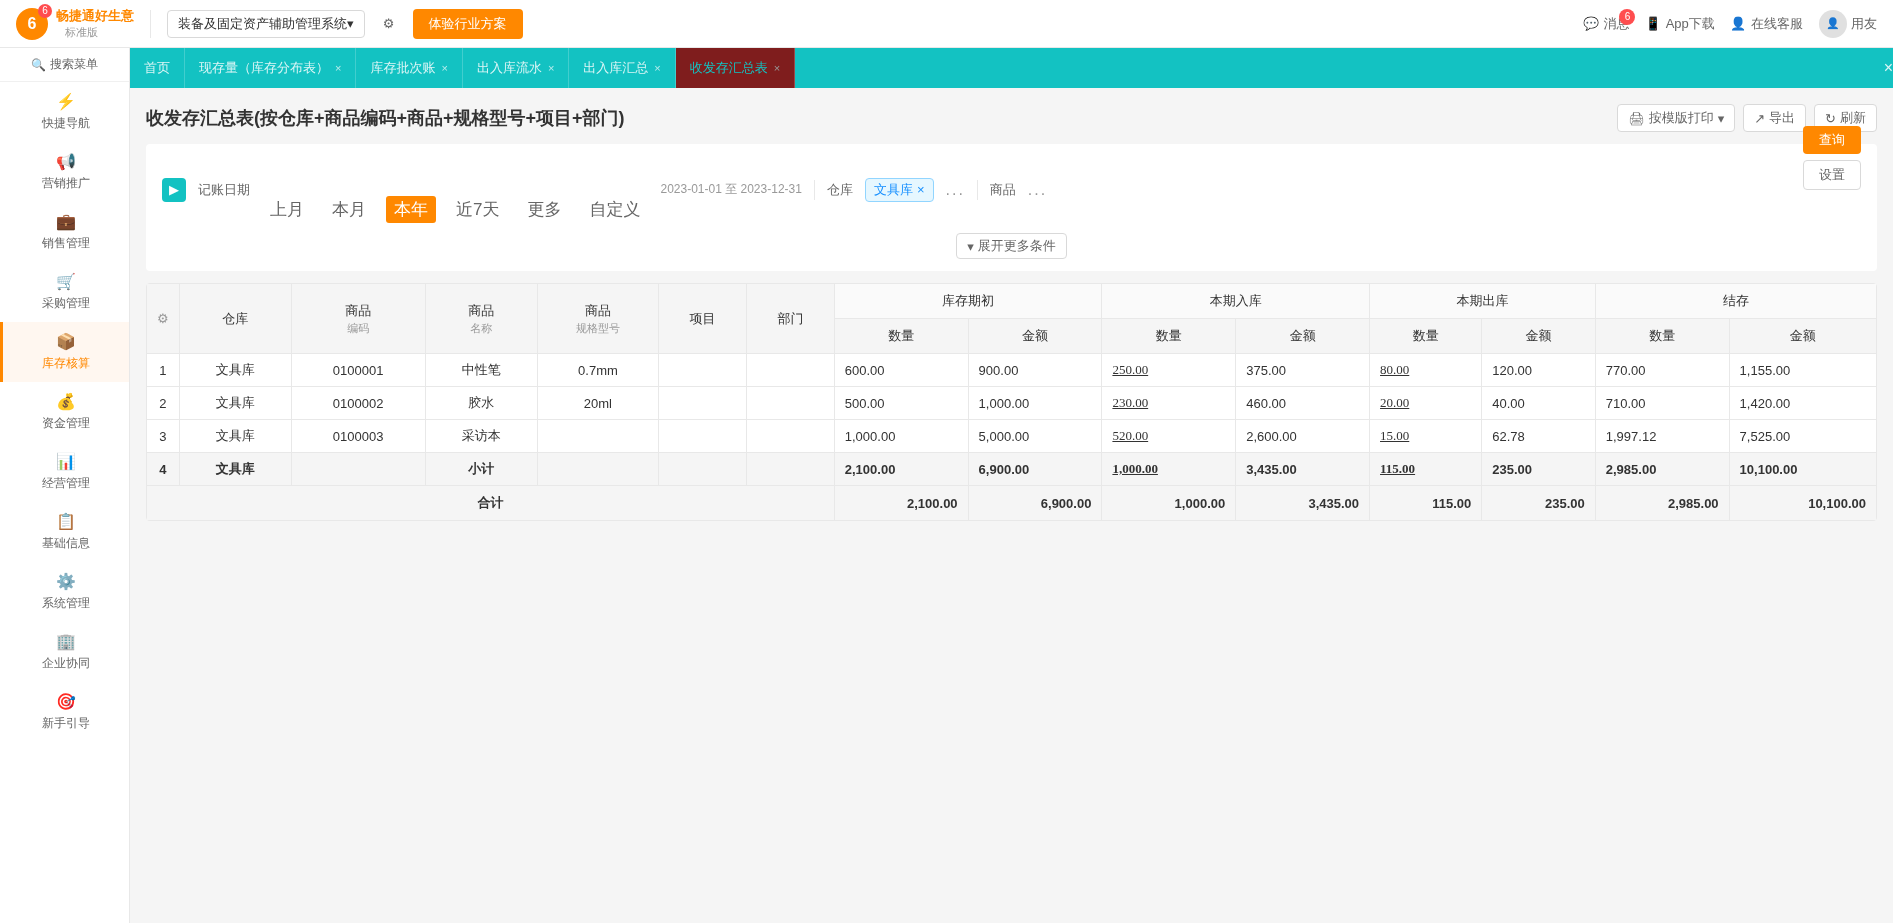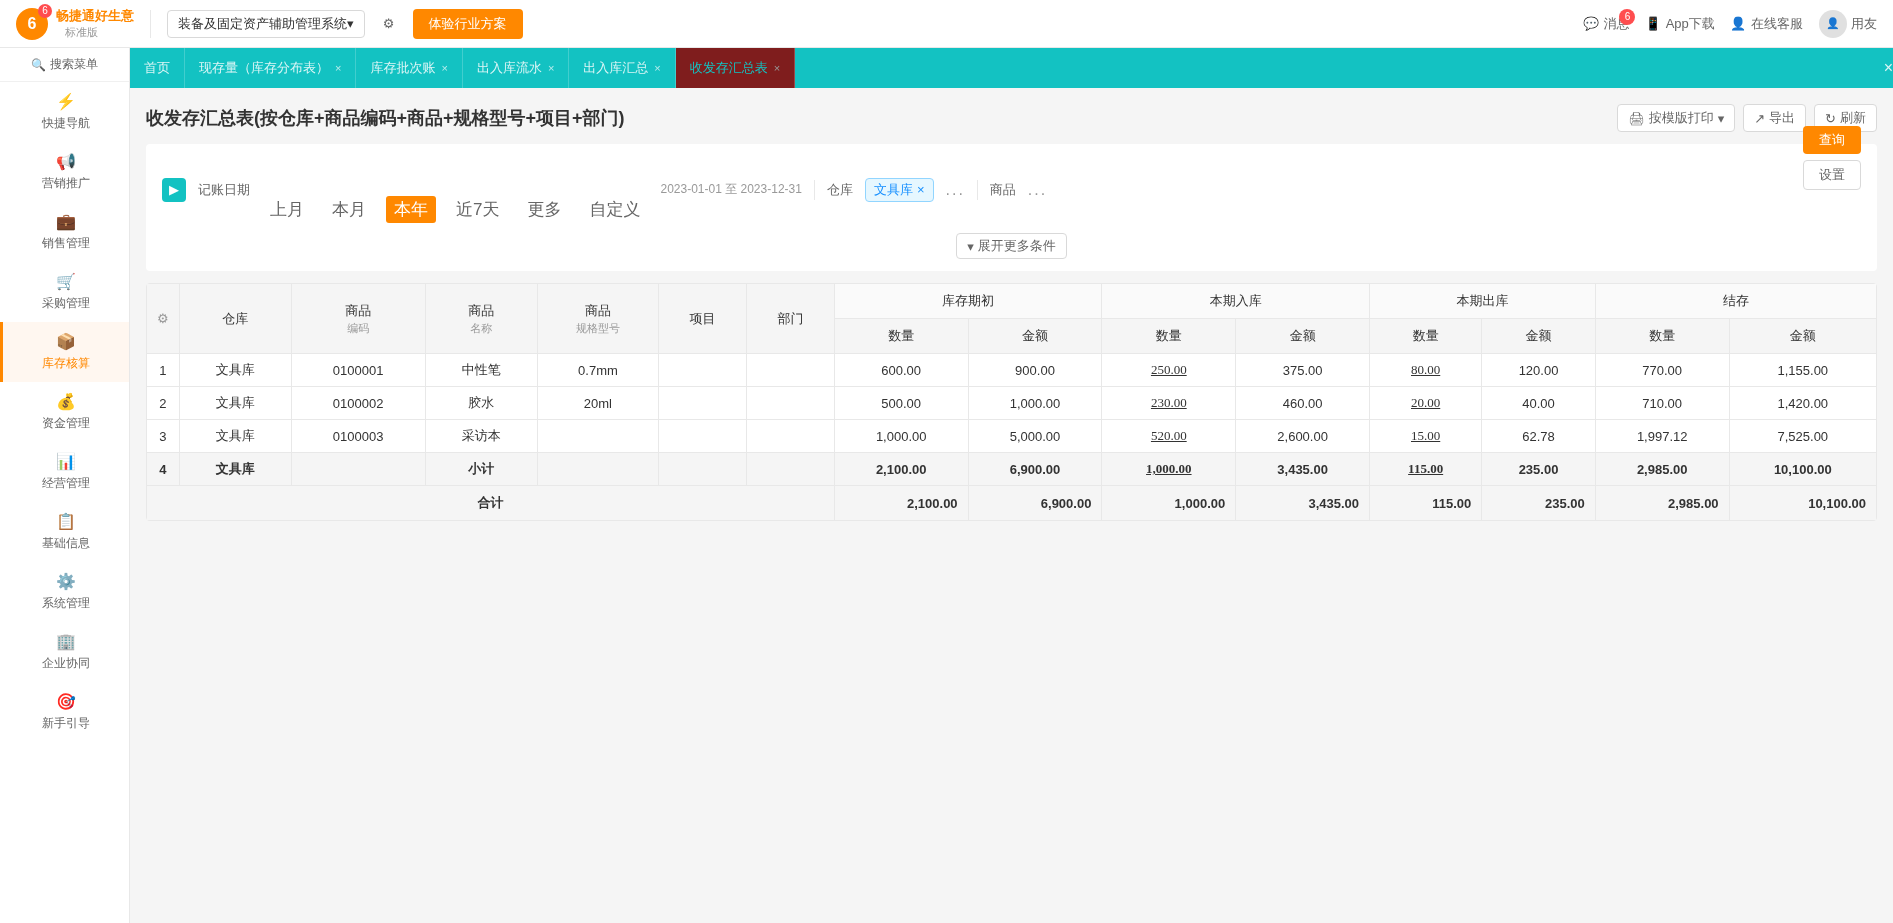--- a/index.html
+++ b/index.html
@@ -68,21 +68,21 @@
 
     
     .table-container { background: #fff; border-radius: 4px; overflow: hidden; }
     .data-table { width: 100%; border-collapse: collapse; font-size: 13px; }
     .data-table thead tr { background: #f5f5f5; }
     .data-table thead th { padding: 8px 10px; text-align: center; border: 1px solid #e8e8e8; font-weight: 500; color: #333; white-space: nowrap; }
     .data-table thead th.group-header { background: #fafafa; }
     .data-table tbody tr { background: #fff; }
     .data-table tbody tr.subtotal { background: #f5f5f5; font-weight: bold; }
     .data-table tbody td { padding: 7px 10px; text-align: center; border: 1px solid #e8e8e8; color: #333; white-space: nowrap; }
-    .data-table tbody td.num { text-align: center; }
+    .data-table tbody td.num { text-align: left; }
     .data-table tbody td.link { text-decoration: underline; color: #333; cursor: pointer; font-family: Liberation Serif, serif; }
     .data-table tfoot tr { background: #f5f5f5; font-weight: bold; }
     .data-table tfoot td { padding: 8px 10px; border: 1px solid #e8e8e8; text-align: center; }
     .data-table tfoot td.num { text-align: right; }
     .settings-icon { cursor: pointer; color: #999; }
 
     
     .total-row { background: #f5f5f5; }
   </style>
 </head>

